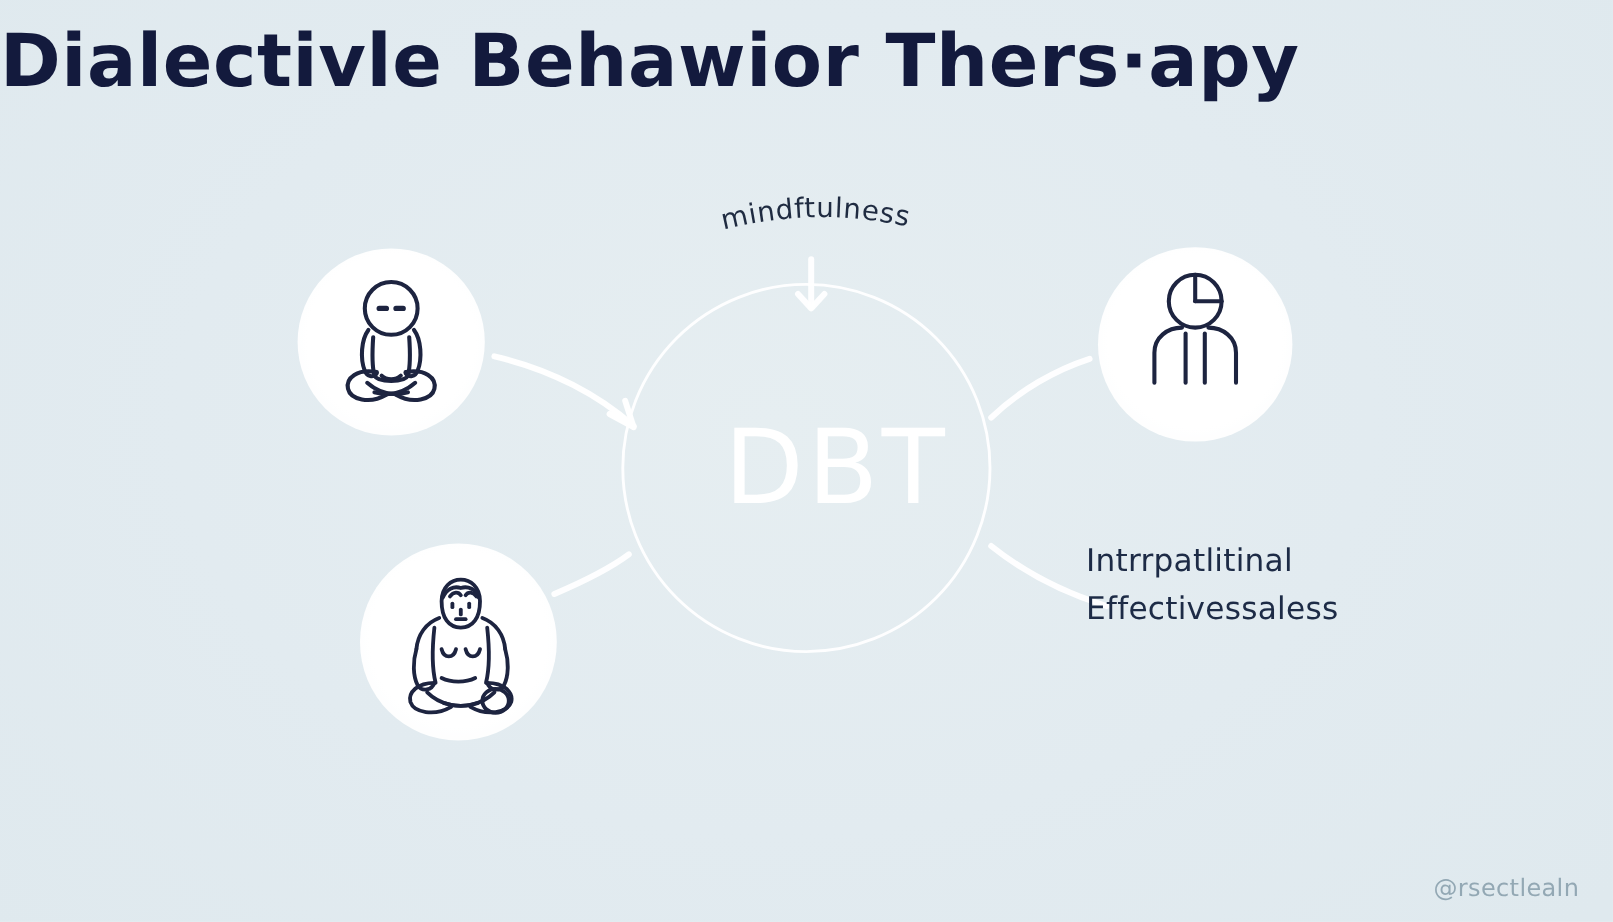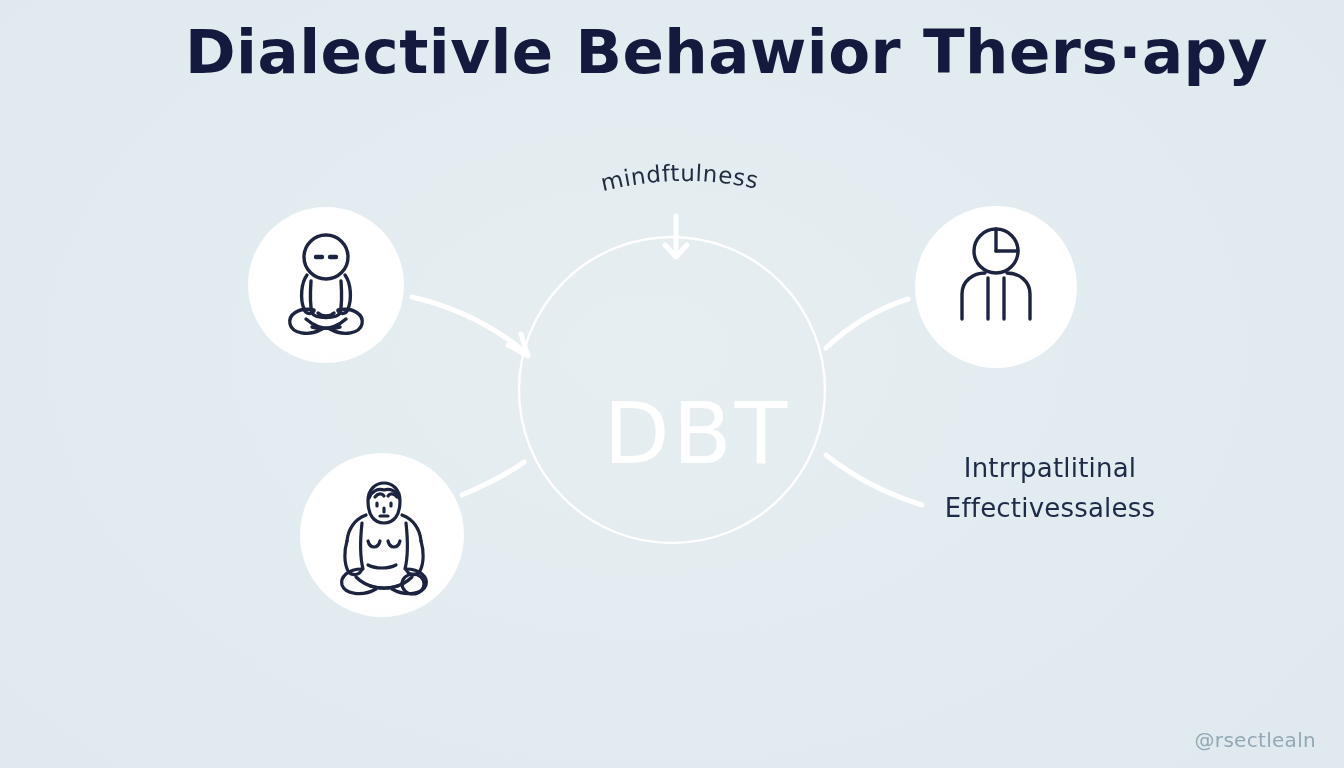--- a/index.html
+++ b/index.html
@@ -23,21 +23,21 @@
       radial-gradient(ellipse 900px 620px at 48% 46%, #e6eef1 0%, #e2ebf0 55%, #dfe9ee 100%);
     overflow: hidden;
   }
 
   
   .title {
     position: absolute;
     left: 0;
     top: 18px;
     width: 1268px;
-    text-align: right;
+    text-align: left;
     font-family: "DejaVu Sans", sans-serif;
     font-size: 61px;
     font-weight: 700;
     letter-spacing: 0.5px;
     color: #131a3d;
     white-space: nowrap;
     line-height: 1.1;
   }
 
   
@@ -56,21 +56,20 @@
     top: 340px;
     width: 356px;
     text-align: center;
     font-family: "DejaVu Sans", sans-serif;
     font-size: 86px;
     font-weight: 400;
     letter-spacing: 3px;
     color: #ffffff;
     line-height: 100px;
     user-select: none;
-    margin-top: 43px;
   }
 
   
   .node {
     position: absolute;
     border-radius: 50%;
   }
   .node .disc {
     position: absolute;
     left: 0;
@@ -89,21 +88,20 @@
     left: 0;
     top: 0;
   }
 
   
   .label-right {
     position: absolute;
     left: 905px;
     top: 448px;
     width: 290px;
-    text-align: center;
     font-family: "DejaVu Sans", sans-serif;
     font-size: 26px;
     font-weight: 400;
     color: #1d2b46;
     line-height: 40px;
     letter-spacing: 0.2px;
   }
   .label-right span { display: block; }
 
   

